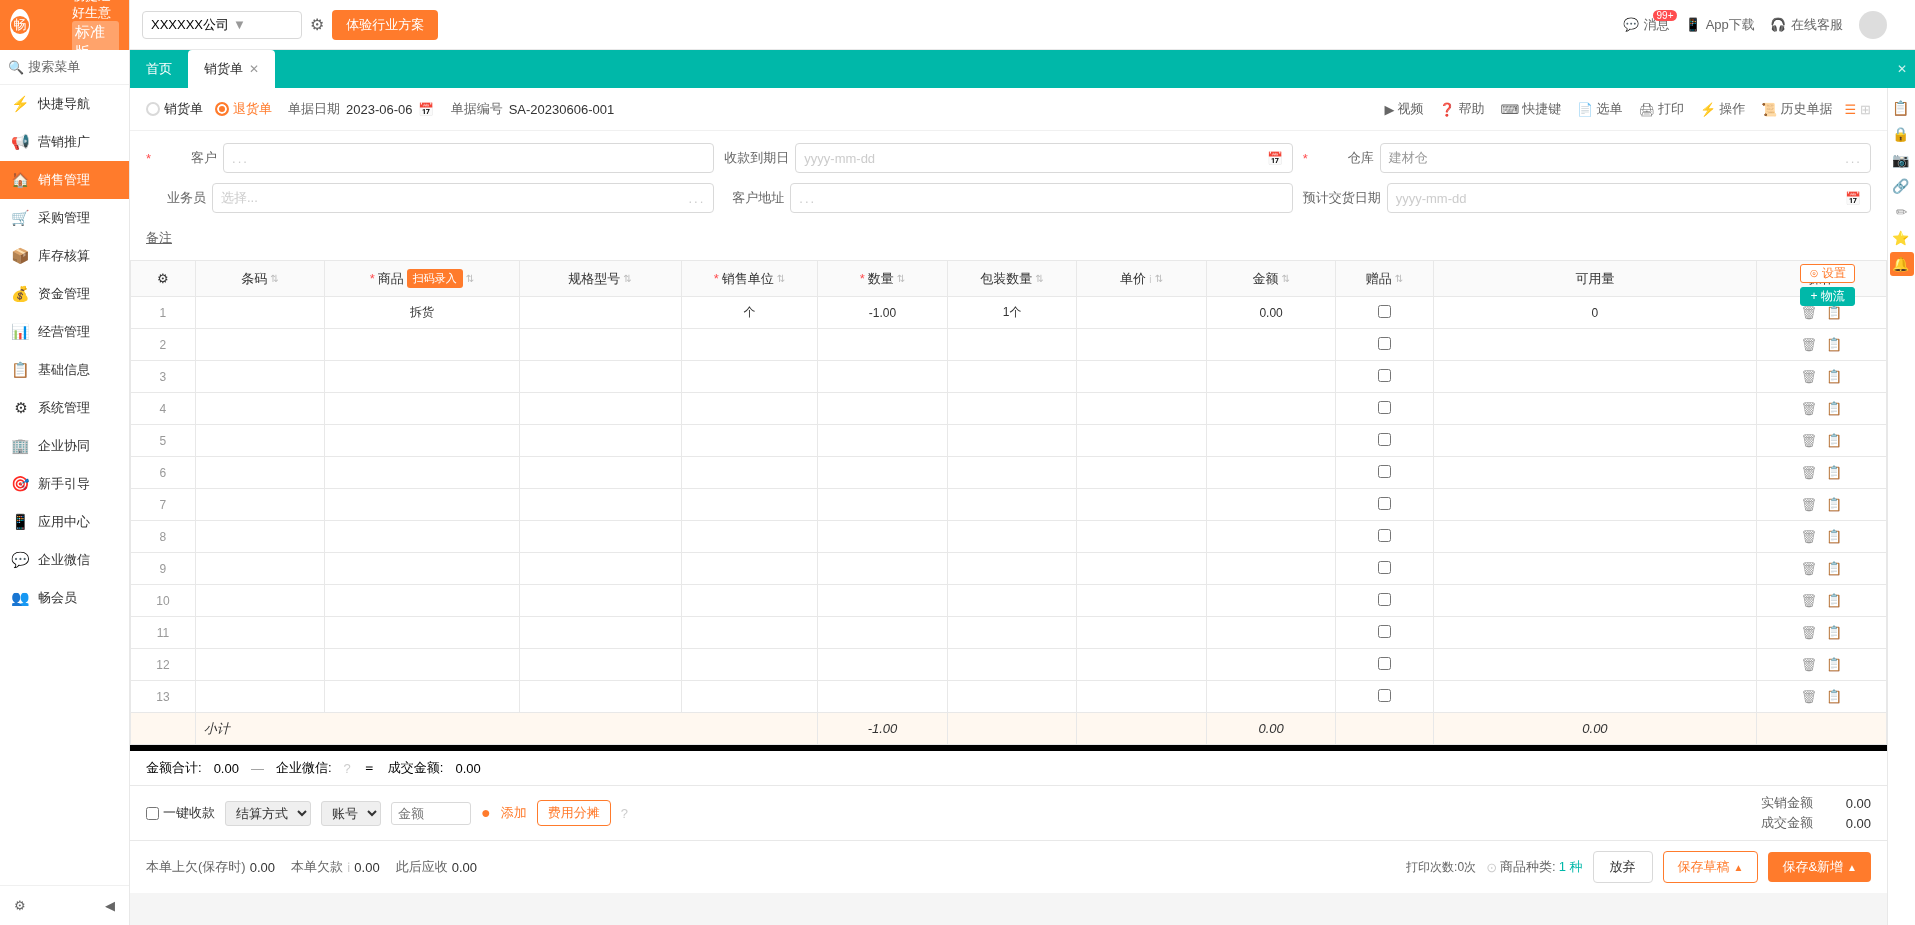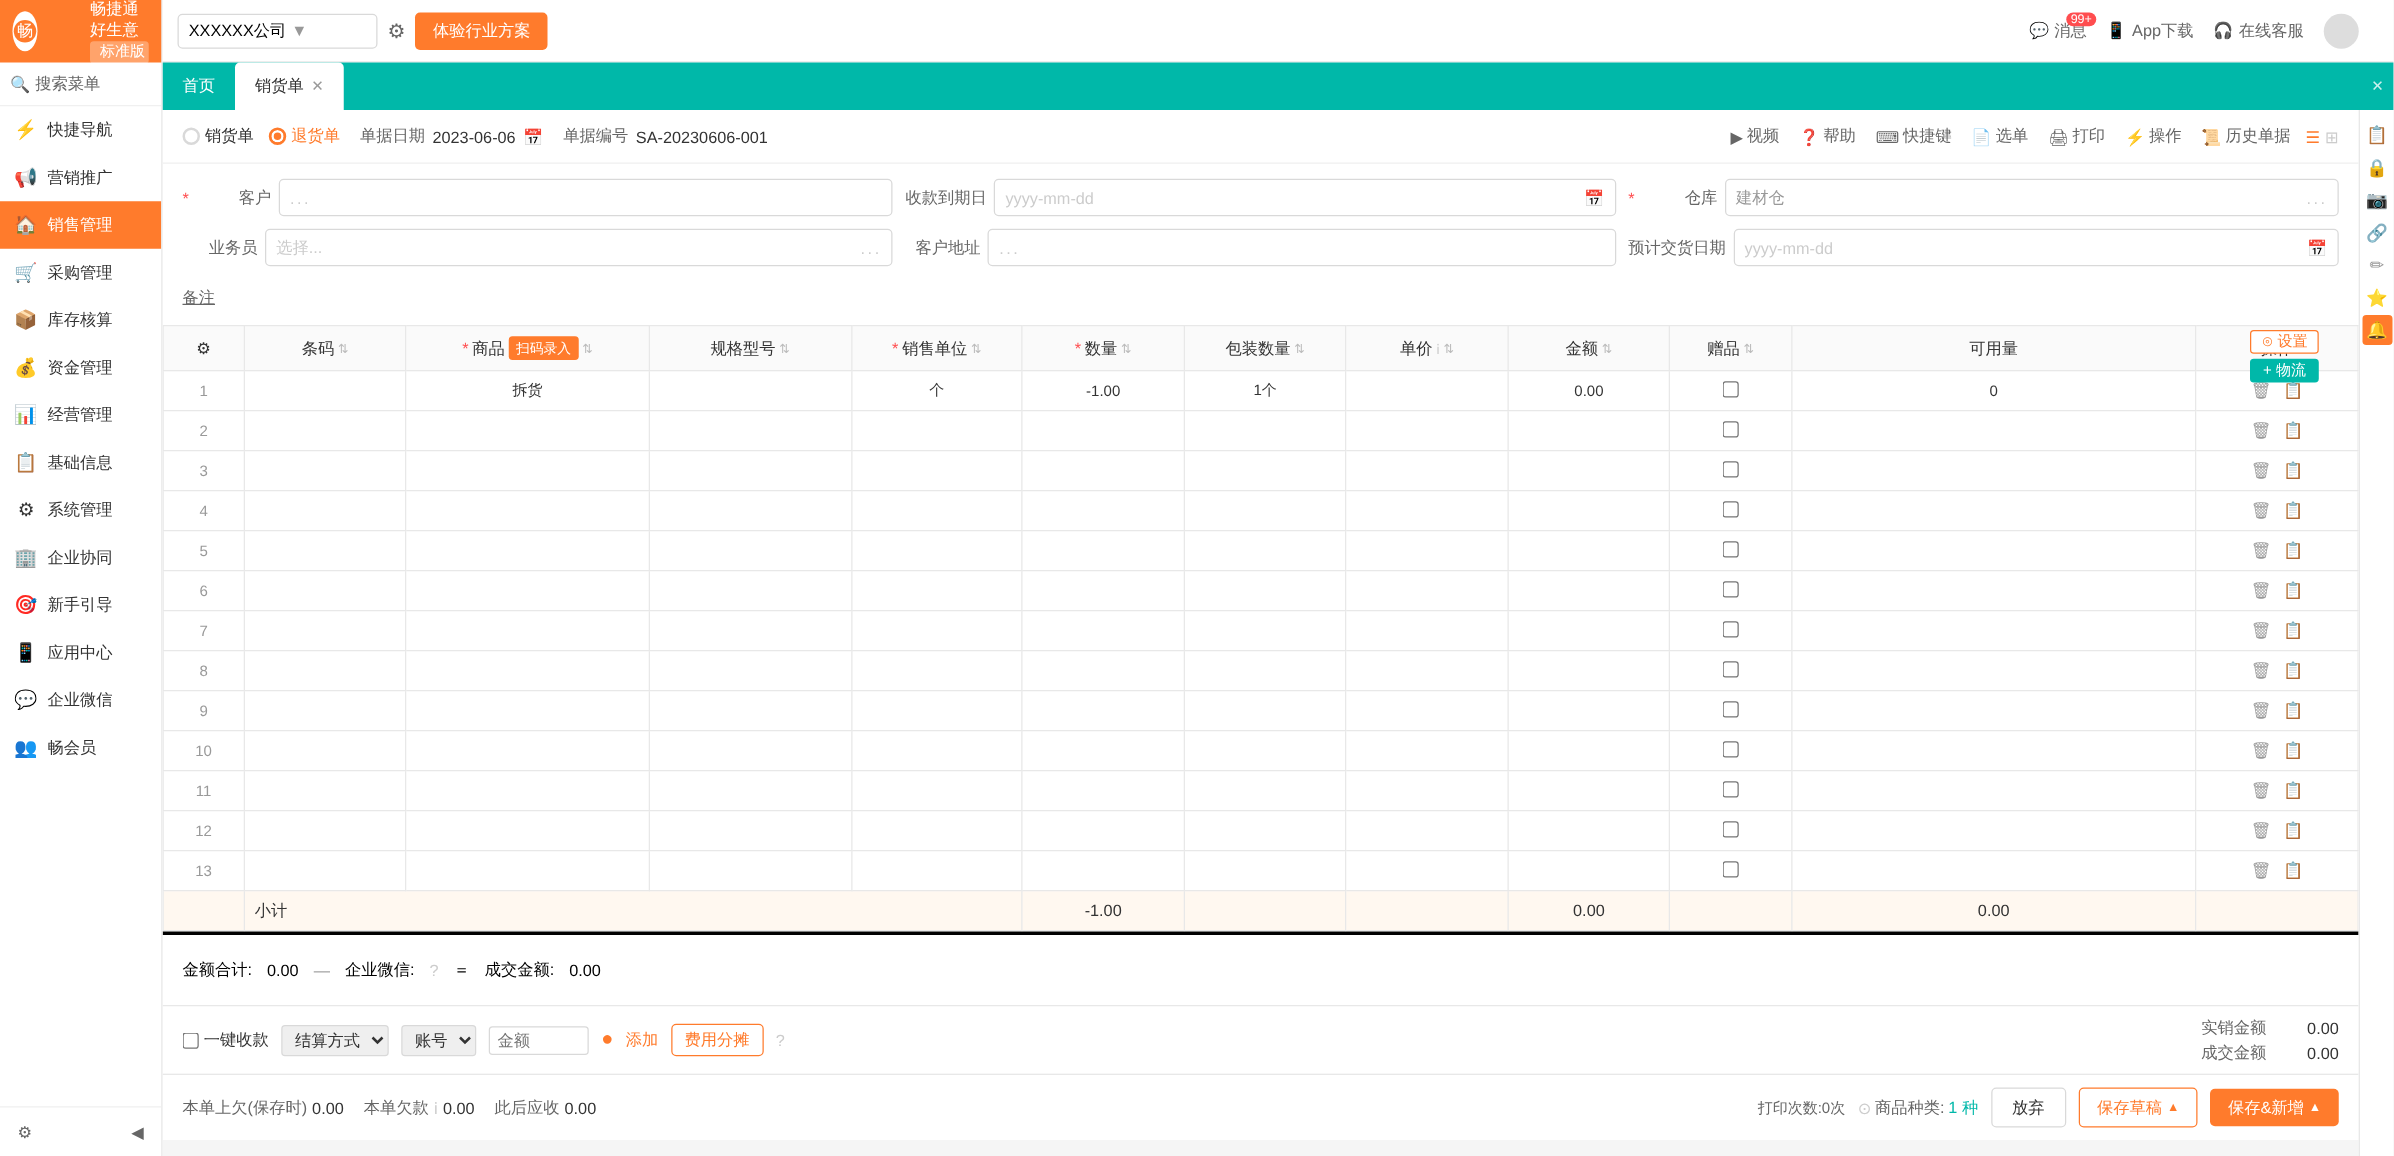--- a/index.html
+++ b/index.html
@@ -3,21 +3,21 @@
   <meta charset="utf-8">
   <style>
     * { box-sizing: border-box; margin: 0; padding: 0; font-family: 'Microsoft YaHei', Arial, sans-serif; font-size: 13px; }
     body { background: #f5f5f5; display: flex; height: 925px; overflow: hidden; }
 
     
     .sidebar { width: 130px; background: #fff; display: flex; flex-direction: column; height: 100%; border-right: 1px solid #e8e8e8; flex-shrink: 0; }
     .sidebar-logo { background: #ff7b2c; color: #fff; padding: 8px 10px; display: flex; align-items: center; gap: 6px; height: 50px; }
     .sidebar-logo-icon { width: 32px; height: 32px; background: #fff; border-radius: 50%; display: flex; align-items: center; justify-content: center; }
     .sidebar-logo-text { font-size: 11px; color: #fff; line-height: 1.3; margin-left: 36px; }
-    .sidebar-logo-badge { font-size: 12px; background: rgba(255,255,255,0.3); border-radius: 3px; padding: 1px 3px; text-align: right; }
+    .sidebar-logo-badge { font-size: 15px; background: rgba(255,255,255,0.3); border-radius: 3px; padding: 1px 3px; }
     .sidebar-search { padding: 8px; border-bottom: 1px solid #f0f0f0; display: flex; align-items: center; gap: 4px; color: #666; cursor: pointer; }
     .sidebar-nav { flex: 1; overflow-y: auto; }
     .sidebar-item { display: flex; align-items: center; gap: 8px; padding: 10px 12px; cursor: pointer; color: #333; }
     .sidebar-item.active { background: #ff7b2c; color: #fff; }
     .sidebar-item .nav-icon { width: 18px; height: 18px; display: flex; align-items: center; justify-content: center; font-size: 15px; }
     .sidebar-bottom { padding: 8px; border-top: 1px solid #f0f0f0; display: flex; gap: 4px; justify-content: space-between; }
     .sidebar-bottom-btn { display: flex; align-items: center; gap: 3px; padding: 4px 6px; cursor: pointer; color: #666; border-radius: 3px; }
 
     
     .main { flex: 1; display: flex; flex-direction: column; overflow: hidden; }
@@ -84,29 +84,29 @@
     .col-product { width: 120px; }
     .col-spec { width: 100px; }
     .col-unit { width: 80px; }
     .col-qty { width: 80px; }
     .col-pkg { width: 80px; }
     .col-price { width: 80px; }
     .col-amount { width: 80px; }
     .col-gift { width: 60px; }
     .col-available { width: 80px; }
     .col-ops { width: 80px; }
-    .subtotal-row td { background: #fff8f0; font-weight: 500; }
+    .subtotal-row td { background: #fff8f0; font-weight: 500; font-style: italic; }
     .op-icon { cursor: pointer; color: #999; margin: 0 3px; }
 
     
     .sort-icon { color: #bbb; font-size: 10px; cursor: pointer; }
     .th-inner { display: flex; align-items: center; justify-content: center; gap: 3px; }
 
     
-    .footer-summary { background: #fff; border-top: 3px solid #000000; padding: 19px 16px; display: flex; align-items: center; gap: 12px; }
+    .footer-summary { background: #fff; border-top: 6px solid #000000; padding: 8px 16px; display: flex; align-items: center; gap: 12px; }
 
     
     .payment-row { background: #fff; border-top: 1px solid #e8e8e8; padding: 8px 16px; display: flex; align-items: center; gap: 10px; }
     .checkbox-label { display: flex; align-items: center; gap: 4px; cursor: pointer; color: #333; }
     .payment-select { border: 1px solid #d9d9d9; border-radius: 3px; padding: 3px 6px; color: #333; }
     .payment-input { border: 1px solid #d9d9d9; border-radius: 3px; padding: 3px 6px; color: #999; width: 80px; }
     .expense-btn { border: 1px solid #ff7b2c; color: #ff7b2c; background: #fff; border-radius: 4px; padding: 3px 10px; cursor: pointer; }
     .help-icon { color: #ccc; cursor: pointer; }
     .payment-right { margin-left: auto; display: flex; flex-direction: column; gap: 2px; text-align: right; }
     .payment-right-row { display: flex; justify-content: flex-end; gap: 8px; align-items: center; color: #666; font-size: 12px; }

